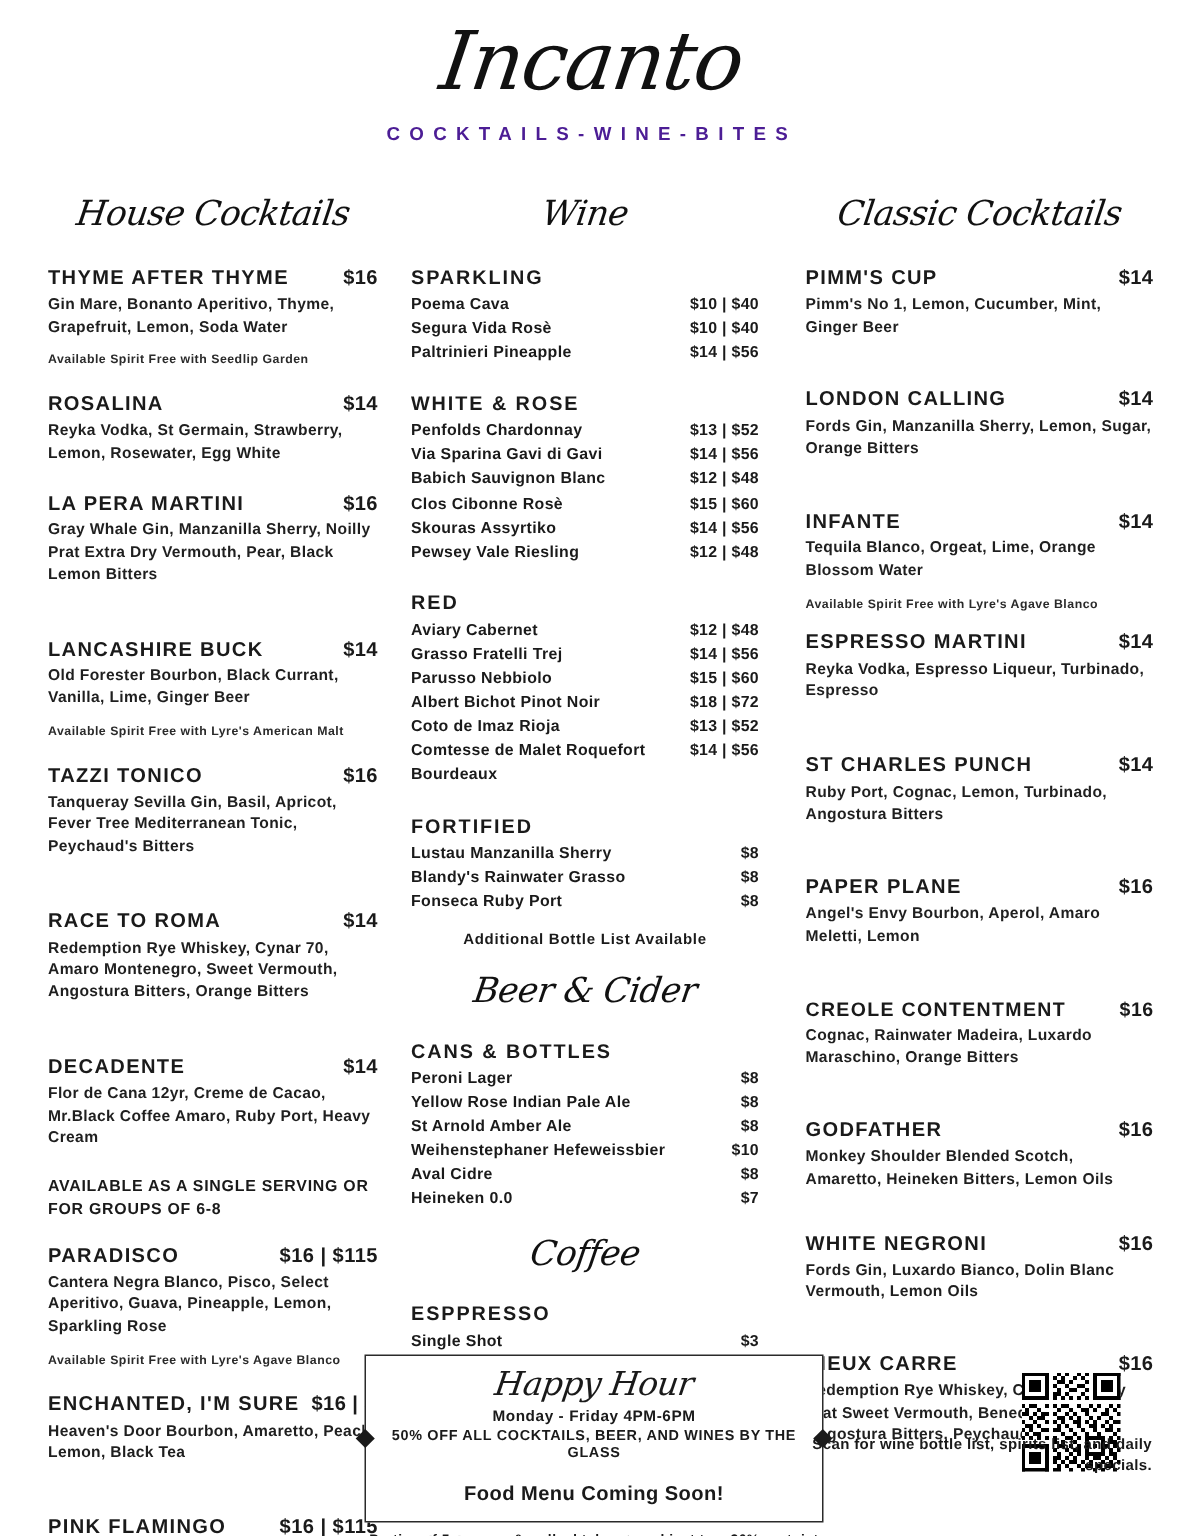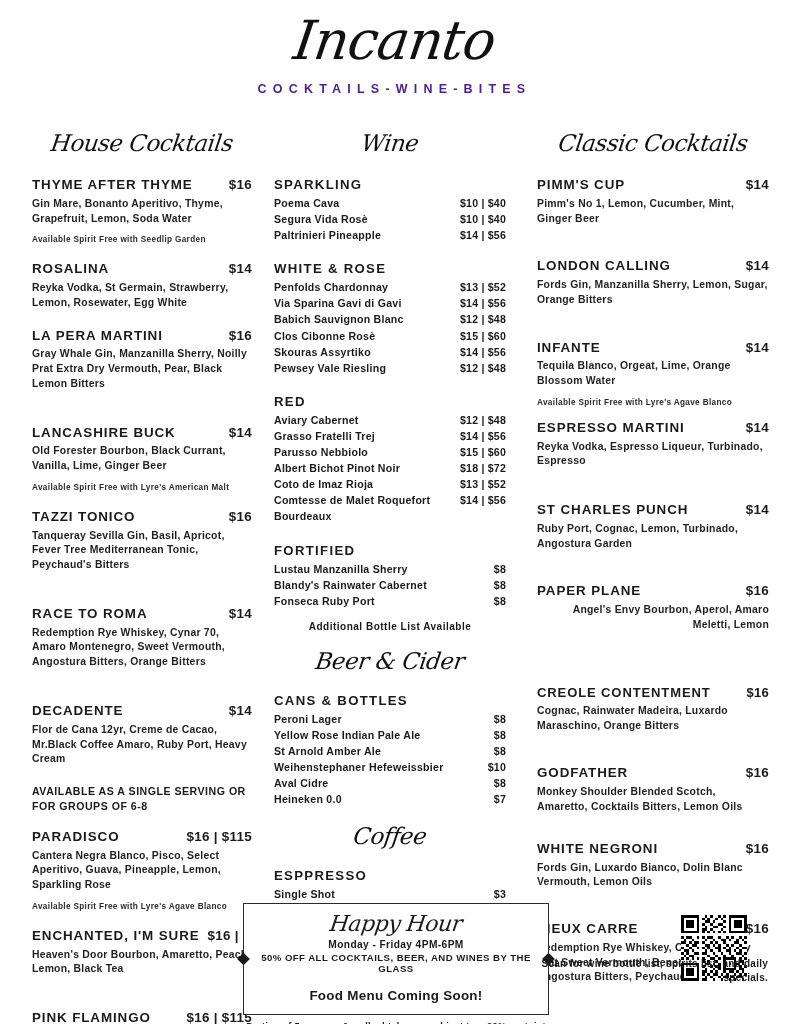--- a/index.html
+++ b/index.html
@@ -426,21 +426,21 @@
         <div class="list-cont">Bourdeaux</div>
       </div>
 
       <div class="list-block">
         <div class="list-head">FORTIFIED</div>
         <div class="list-row">
           <span class="lnm">Lustau Manzanilla Sherry</span>
           <span class="lpr">$8</span>
         </div>
         <div class="list-row">
-          <span class="lnm">Blandy's Rainwater Cabernet</span>
+          <span class="lnm">Blandy's Rainwater Grasso</span>
           <span class="lpr">$8</span>
         </div>
         <div class="list-row">
           <span class="lnm">Fonseca Ruby Port</span>
           <span class="lpr">$8</span>
         </div>
         <div class="center-note">Additional Bottle List Available</div>
       </div>
 
       <div class="section-script tight" style="margin-top:16px;">Beer &amp; Cider</div>
@@ -537,45 +537,45 @@
           <span class="pr">$14</span>
         </div>
         <div class="drink-desc">Reyka Vodka, Espresso Liqueur, Turbinado, Espresso</div>
       </div>
 
       <div class="drink" style="margin-bottom:32px;">
         <div class="drink-head">
           <span class="nm">ST CHARLES PUNCH</span>
           <span class="pr">$14</span>
         </div>
-        <div class="drink-desc">Ruby Port, Cognac, Lemon, Turbinado, Angostura Garden</div>
-      </div>
-
-      <div class="drink" style="margin-bottom:52px;text-align:right;">
+        <div class="drink-desc">Ruby Port, Cognac, Lemon, Turbinado, Angostura Bitters</div>
+      </div>
+
+      <div class="drink" style="margin-bottom:32px;">
         <div class="drink-head">
           <span class="nm">PAPER PLANE</span>
           <span class="pr">$16</span>
         </div>
         <div class="drink-desc">Angel's Envy Bourbon, Aperol, Amaro Meletti, Lemon</div>
       </div>
 
       <div class="drink" style="margin-bottom:32px;">
         <div class="drink-head" style="font-size:13px;">
           <span class="nm">CREOLE CONTENTMENT</span>
           <span class="pr">$16</span>
         </div>
         <div class="drink-desc">Cognac, Rainwater Madeira, Luxardo Maraschino, Orange Bitters</div>
       </div>
 
       <div class="drink" style="margin-bottom:26px;">
         <div class="drink-head">
           <span class="nm">GODFATHER</span>
           <span class="pr">$16</span>
         </div>
-        <div class="drink-desc">Monkey Shoulder Blended Scotch, Amaretto, Cocktails Bitters, Lemon Oils</div>
+        <div class="drink-desc">Monkey Shoulder Blended Scotch, Amaretto, Heineken Bitters, Lemon Oils</div>
       </div>
 
       <div class="drink" style="margin-bottom:31px;">
         <div class="drink-head">
           <span class="nm">WHITE NEGRONI</span>
           <span class="pr">$16</span>
         </div>
         <div class="drink-desc">Fords Gin, Luxardo Bianco, Dolin Blanc Vermouth, Lemon Oils</div>
       </div>
 

